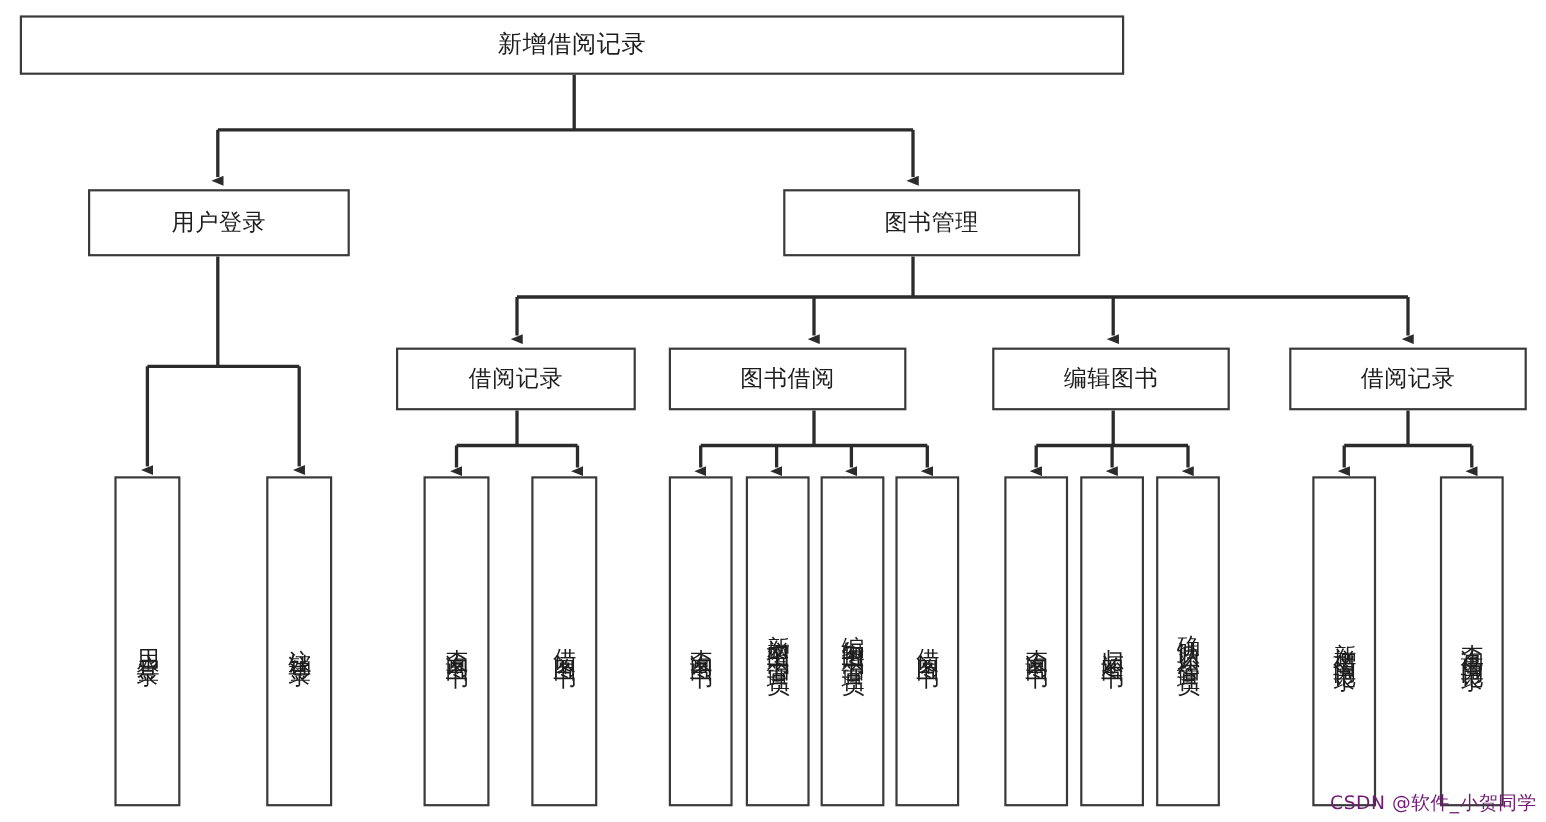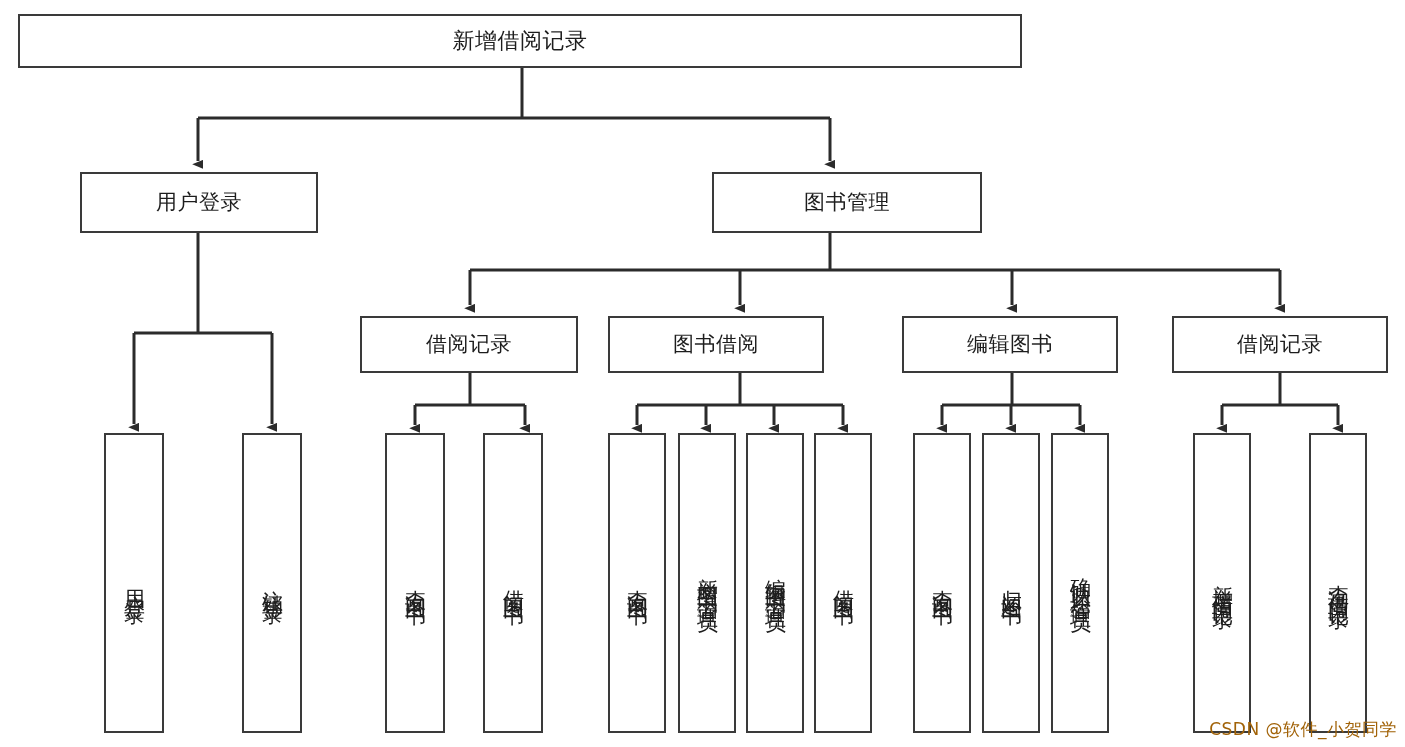--- a/index.html
+++ b/index.html
@@ -60,21 +60,21 @@
     font-size: 21px;
     letter-spacing: 5px;
     line-height: 1;
     max-height: 272px;
   }
   .watermark {
     position: absolute;
     right: 8px;
     bottom: 6px;
     font-size: 17px;
-    color: #a16207;
+    color: #701a75;
     letter-spacing: 0.5px;
     z-index: 5;
     white-space: pre;
     font-family: "DejaVu Sans", "Liberation Sans", sans-serif;
   }
 </style>
 </head>
 <body>
 
 <div id="canvas">

